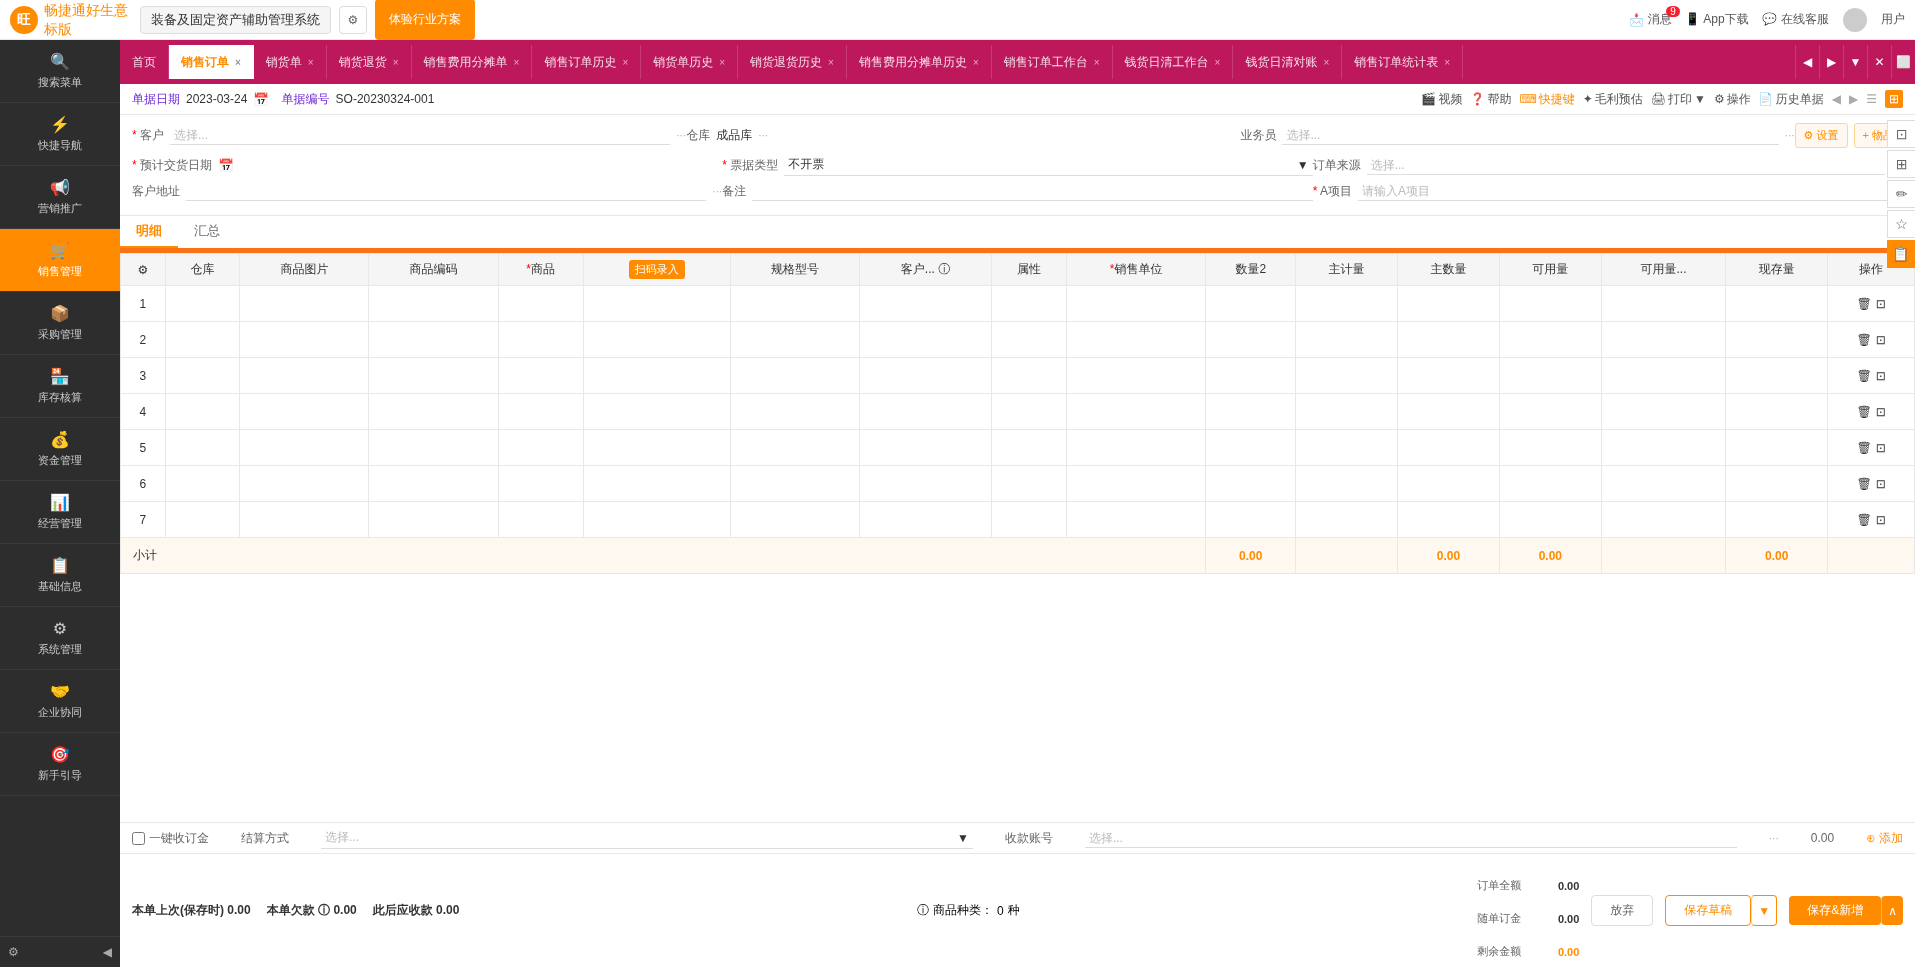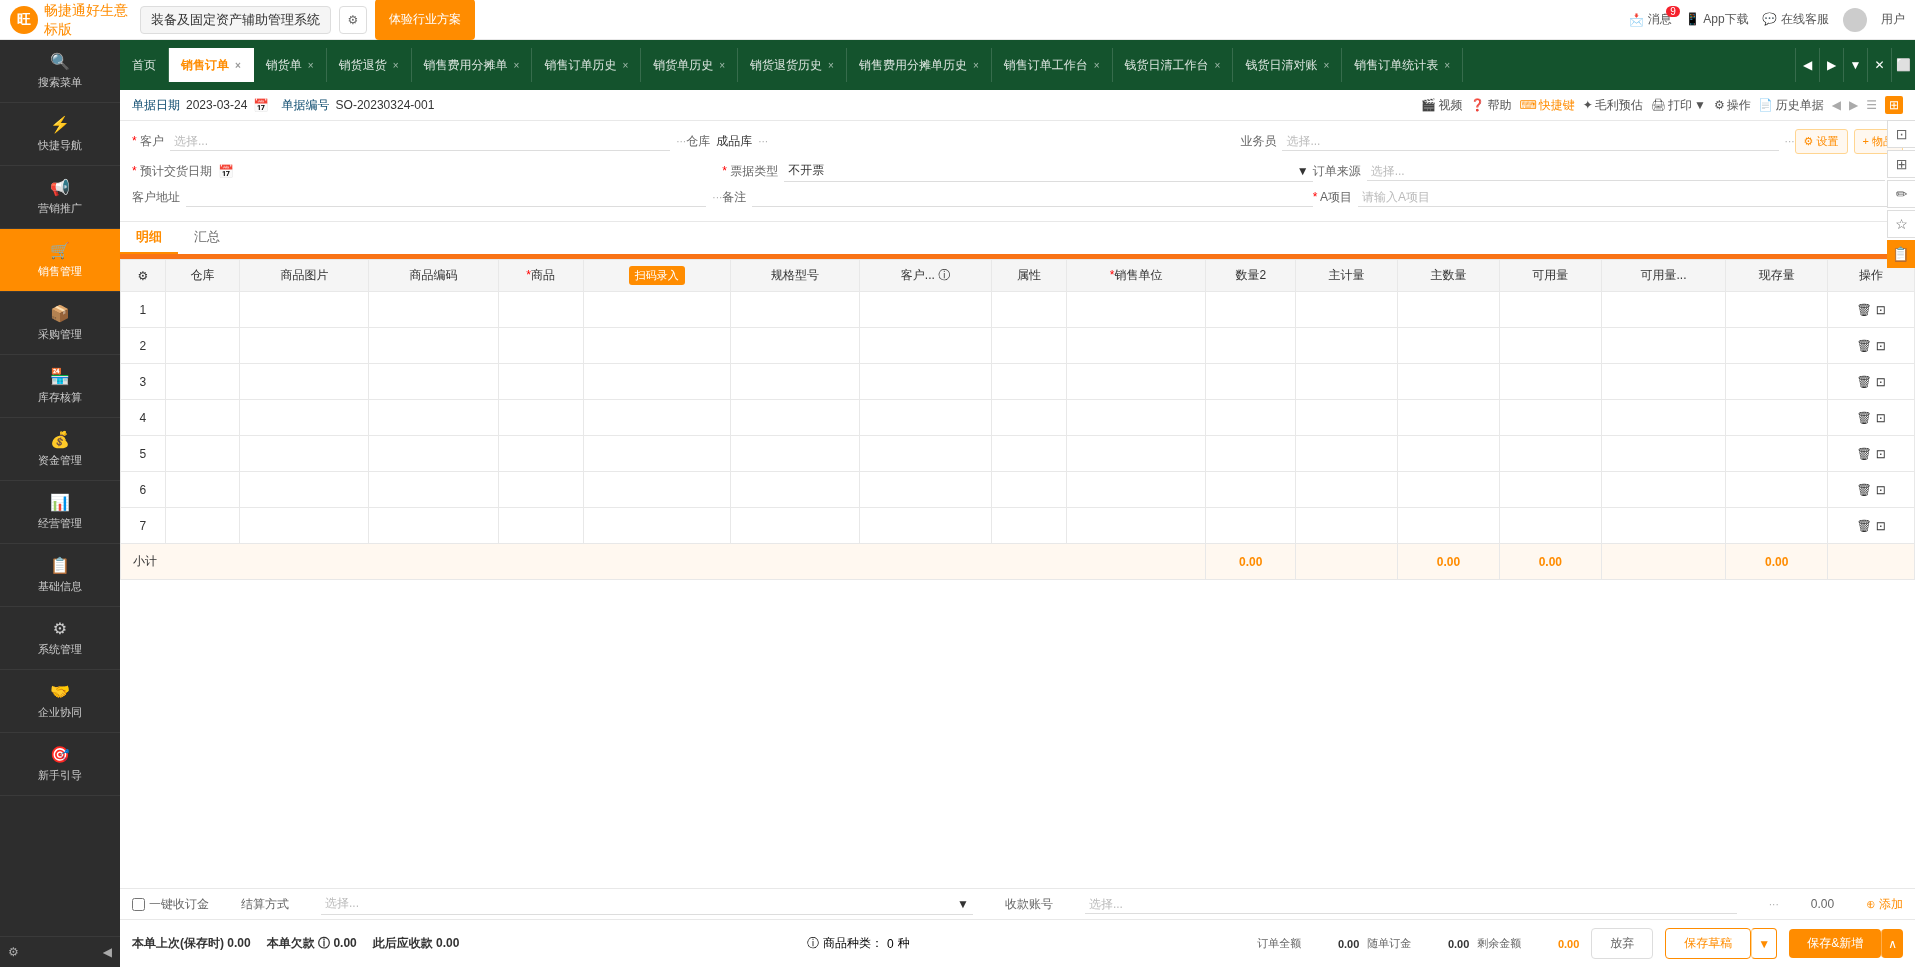--- a/index.html
+++ b/index.html
@@ -130,24 +130,24 @@
     .main {
       margin-left: 120px;
       margin-top: 40px;
       height: calc(100vh - 40px);
       display: flex;
       flex-direction: column;
     }
 
     
     .nav-tabs {
-      background: #14532d;
-      display: flex;
-      align-items: center;
-      height: 50px;
+      background: #be185d;
+      display: flex;
+      align-items: center;
+      height: 44px;
       overflow: hidden;
     }
     .nav-tab {
       padding: 0 12px;
       height: 34px;
       display: flex;align-items:center;gap:4px;
       color: rgba(255,255,255,0.85);
       cursor: pointer;
       font-size: 12px;
       white-space: nowrap;
@@ -185,21 +185,21 @@
       display: flex;
       align-items: center;
       gap: 12px;
       font-size: 12px;
     }
     .form-field-inline {
       display: flex;
       align-items: center;
       gap: 6px;
     }
-    .form-field-inline label { color: #0c4a6e; white-space: nowrap; }
+    .form-field-inline label { color: #6d28d9; white-space: nowrap; }
     .form-value { color: #333; }
     .form-toolbar-right {
       margin-left: auto;
       display: flex;
       align-items: center;
       gap: 8px;
       color: #555;
     }
     .toolbar-link {
       display: flex;align-items:center;gap:2px;
@@ -380,21 +380,21 @@
       font-size: 12px;
     }
     .bottom-bar .stat { color: #666; }
     .bottom-bar .stat span { color: #333; font-weight: bold; }
     .bottom-right {
       margin-left: auto;
       display: flex;
       gap: 12px;
       align-items: center;
     }
-    .order-summary { display: flex;flex-direction:row;gap:8px;align-items:flex-end; font-size: 11px; color: #666; }
+    .order-summary { display: flex;flex-direction:column;gap:18px;align-items:flex-end; font-size: 11px; color: #666; margin-top: 16px; }
     .order-summary .row { display: flex; gap: 8px; align-items: center; }
     .order-summary .val { color: #333; font-weight: bold; min-width: 50px; text-align: right; }
     .order-summary .val.orange { color: #ff8c00; }
 
     .btn-discard {
       background: #fff;
       border: 1px solid #ddd;
       padding: 6px 18px;
       border-radius: 4px;
       cursor: pointer;

